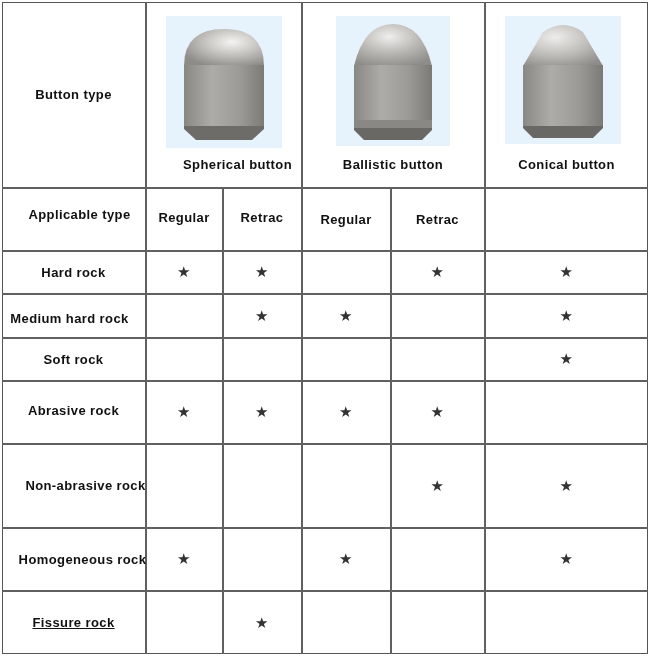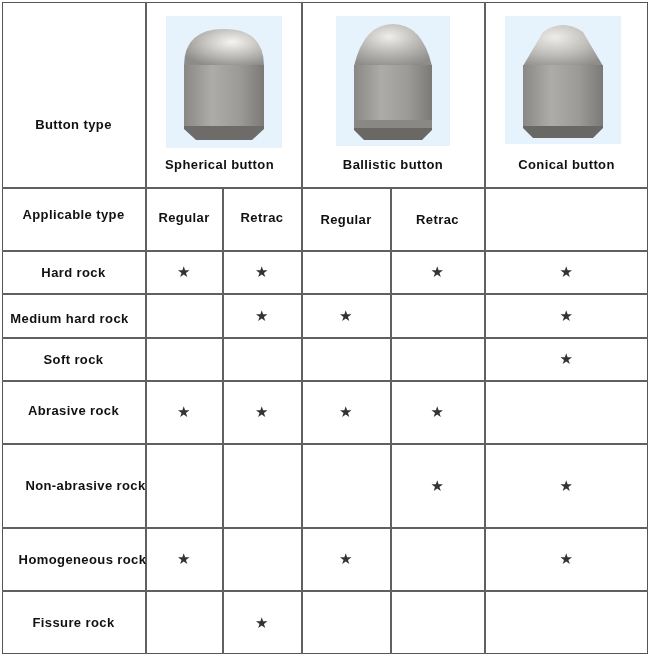--- a/index.html
+++ b/index.html
@@ -30,21 +30,21 @@
 
 <div class="hl" style="left:2px; width:646px; top:187px;"></div>
 <div class="hl" style="left:2px; width:646px; top:250px;"></div>
 <div class="hl" style="left:2px; width:646px; top:293px;"></div>
 <div class="hl" style="left:2px; width:646px; top:337px;"></div>
 <div class="hl" style="left:2px; width:646px; top:380px;"></div>
 <div class="hl" style="left:2px; width:646px; top:443px;"></div>
 <div class="hl" style="left:2px; width:646px; top:527px;"></div>
 <div class="hl" style="left:2px; width:646px; top:590px;"></div>
 
-<div class="cell" style="left:2px; top:2px; width:143px; height:185px;margin-top:30px;">Button type</div>
+<div class="cell" style="left:2px; top:2px; width:143px; height:185px;">Button type</div>
 
 <div class="img-wrap" style="left:166px; top:16px; width:116px; height:132px;">
   <svg width="116" height="132" viewBox="0 0 116 132">
     <defs>
       <linearGradient id="g1" x1="0" x2="1" y1="0" y2="0">
         <stop offset="0" stop-color="#8a8884"></stop>
           <stop offset="0.35" stop-color="#aeaca8"></stop>
         <stop offset="0.7" stop-color="#9c9a96"></stop>
           <stop offset="1" stop-color="#7c7a76"></stop>
       </linearGradient>
@@ -52,21 +52,21 @@
         <stop offset="0" stop-color="#f4f4f2"></stop>
           <stop offset="0.5" stop-color="#c4c2be"></stop>
           <stop offset="1" stop-color="#8e8c88"></stop>
       </radialGradient>
     </defs>
     <path d="M18 50 Q18 13 58 13 Q98 13 98 50 Z" fill="url(#r1)"></path>
     <rect x="18" y="49" width="80" height="63" fill="url(#g1)"></rect>
     <path d="M18 110 L98 110 L98 113 L86 124 L30 124 L18 113 Z" fill="#6e6c68"></path>
   </svg>
 </div>
-<div class="caption" style="left:142px; top:157px; width:155px;">Spherical button</div>
+<div class="caption" style="left:160px; top:157px; width:155px;">Spherical button</div>
 
 <div class="img-wrap" style="left:336px; top:16px; width:114px; height:130px;">
   <svg width="114" height="130" viewBox="0 0 114 130">
     <defs>
       <radialGradient id="r2" cx="0.45" cy="0.3" r="0.75">
         <stop offset="0" stop-color="#eeeeec"></stop>
           <stop offset="0.5" stop-color="#bcbab6"></stop>
           <stop offset="1" stop-color="#8e8c88"></stop>
       </radialGradient>
     </defs>
@@ -87,21 +87,21 @@
           <stop offset="1" stop-color="#8e8c88"></stop>
       </radialGradient>
     </defs>
     <path d="M18 50 L38 16 Q58 2 78 16 L98 50 Z" fill="url(#r3)"></path>
     <rect x="18" y="49" width="80" height="63" fill="url(#g1)"></rect>
     <path d="M18 110 L98 110 L98 112 L88 122 L28 122 L18 112 Z" fill="#6a6864"></path>
   </svg>
 </div>
 <div class="caption" style="left:485px; top:157px; width:163px;">Conical button</div>
 
-<div class="cell" style="left:2px; top:188px; width:143px; height:52px;">Applicable type</div>
+<div class="cell" style="left:8px; top:188px; width:143px; height:52px;">Applicable type</div>
 <div class="cell" style="left:146px; top:188px; width:76px; height:58px;">Regular</div>
 <div class="cell" style="left:223px; top:188px; width:78px; height:58px;">Retrac</div>
 <div class="cell" style="left:302px; top:188px; width:88px; height:62px;">Regular</div>
 <div class="cell" style="left:391px; top:188px; width:93px; height:62px;">Retrac</div>
 <div class="cell twoline" style="left:485px; top:201px; width:163px; height:42px; flex-direction:column; align-items:flex-start; justify-content:center;">
 </div>
 
 <div id="rows">
     <div class="cell" style="left: 2px; top: 251px; width: 143px; height: 42px; white-space: nowrap;">Hard rock</div>
     <div class="cell" style="left: 146px; top: 251px; width: 76px; height: 42px;">
@@ -166,21 +166,21 @@
       <span class="star">★</span>
     </div>
     <div class="cell" style="left: 223px; top: 528px; width: 78px; height: 62px;"></div>
     <div class="cell" style="left: 302px; top: 528px; width: 88px; height: 62px;">
       <span class="star">★</span>
     </div>
     <div class="cell" style="left: 391px; top: 528px; width: 93px; height: 62px;"></div>
     <div class="cell" style="left: 485px; top: 528px; width: 163px; height: 62px;">
       <span class="star">★</span>
     </div>
-    <div class="cell" style="left: 2px; top: 591px; width: 143px; height: 63px; white-space: nowrap;">Fissure rock</div>
+    <div class="cell" style="left: 2px; top: 591px; width: 143px; height: 63px; white-space: nowrap; text-decoration: underline;">Fissure rock</div>
     <div class="cell" style="left: 146px; top: 591px; width: 76px; height: 63px;"></div>
     <div class="cell" style="left: 223px; top: 591px; width: 78px; height: 63px;">
       <span class="star">★</span>
     </div>
     <div class="cell" style="left: 302px; top: 591px; width: 88px; height: 63px;"></div>
     <div class="cell" style="left: 391px; top: 591px; width: 93px; height: 63px;"></div>
     <div class="cell" style="left: 485px; top: 591px; width: 163px; height: 63px;"></div>
   </div>
 
 </body></html>

